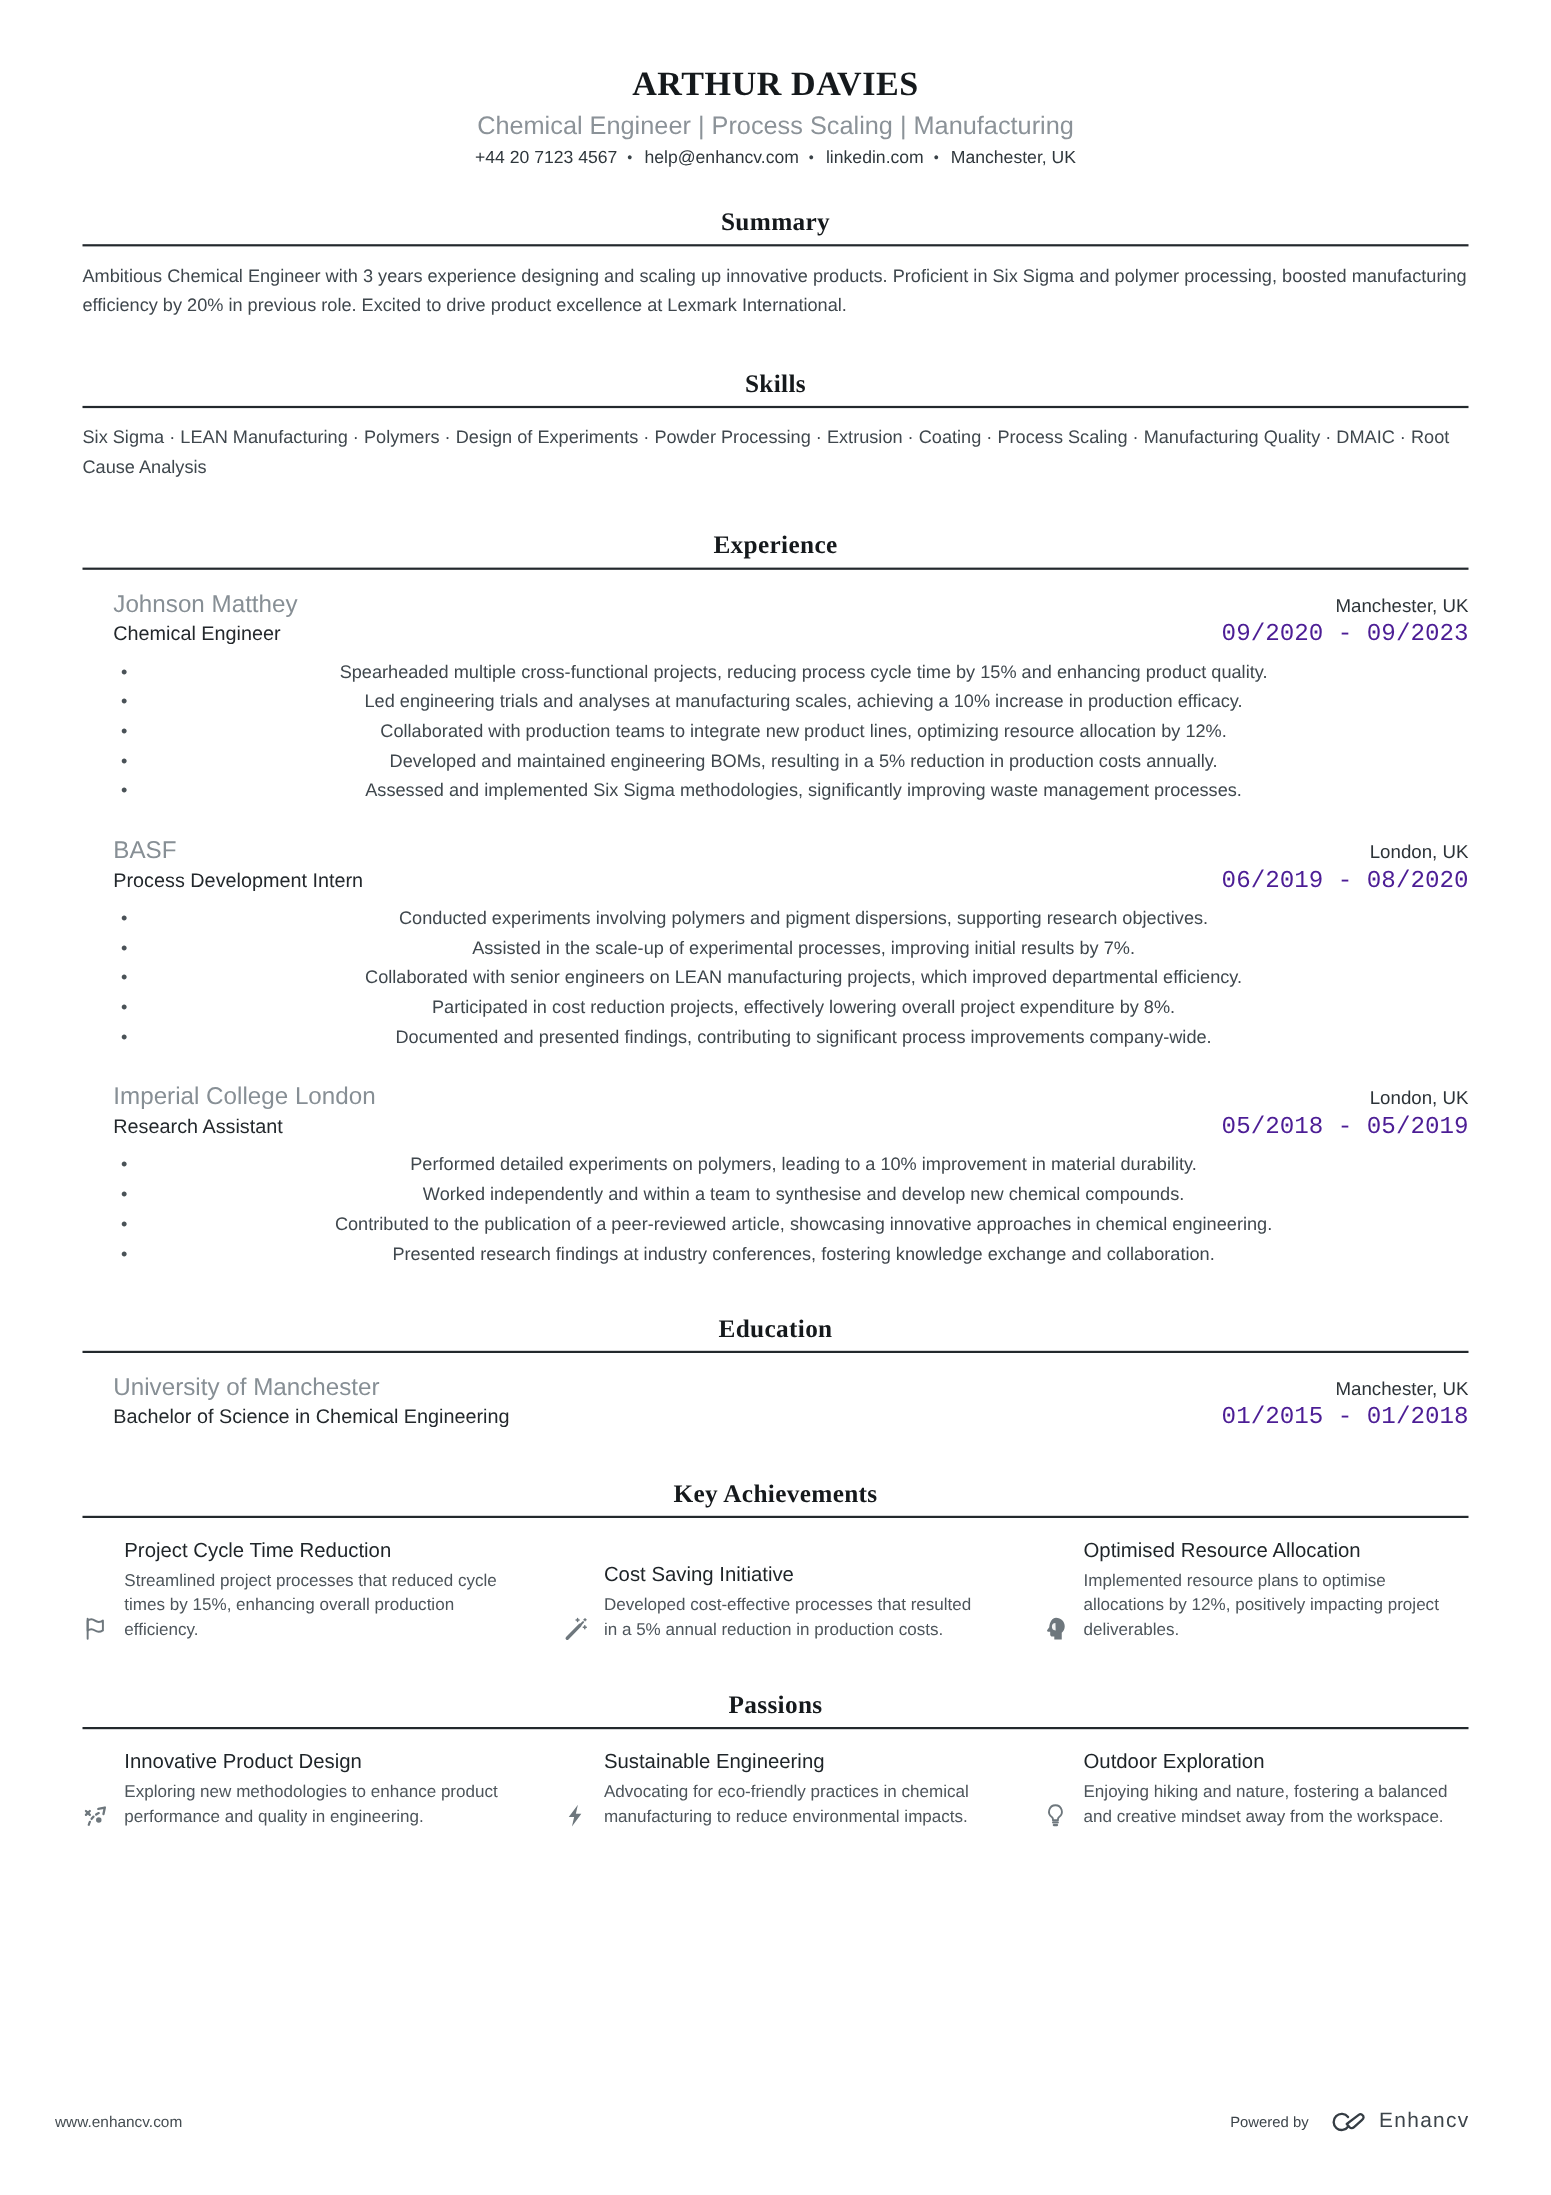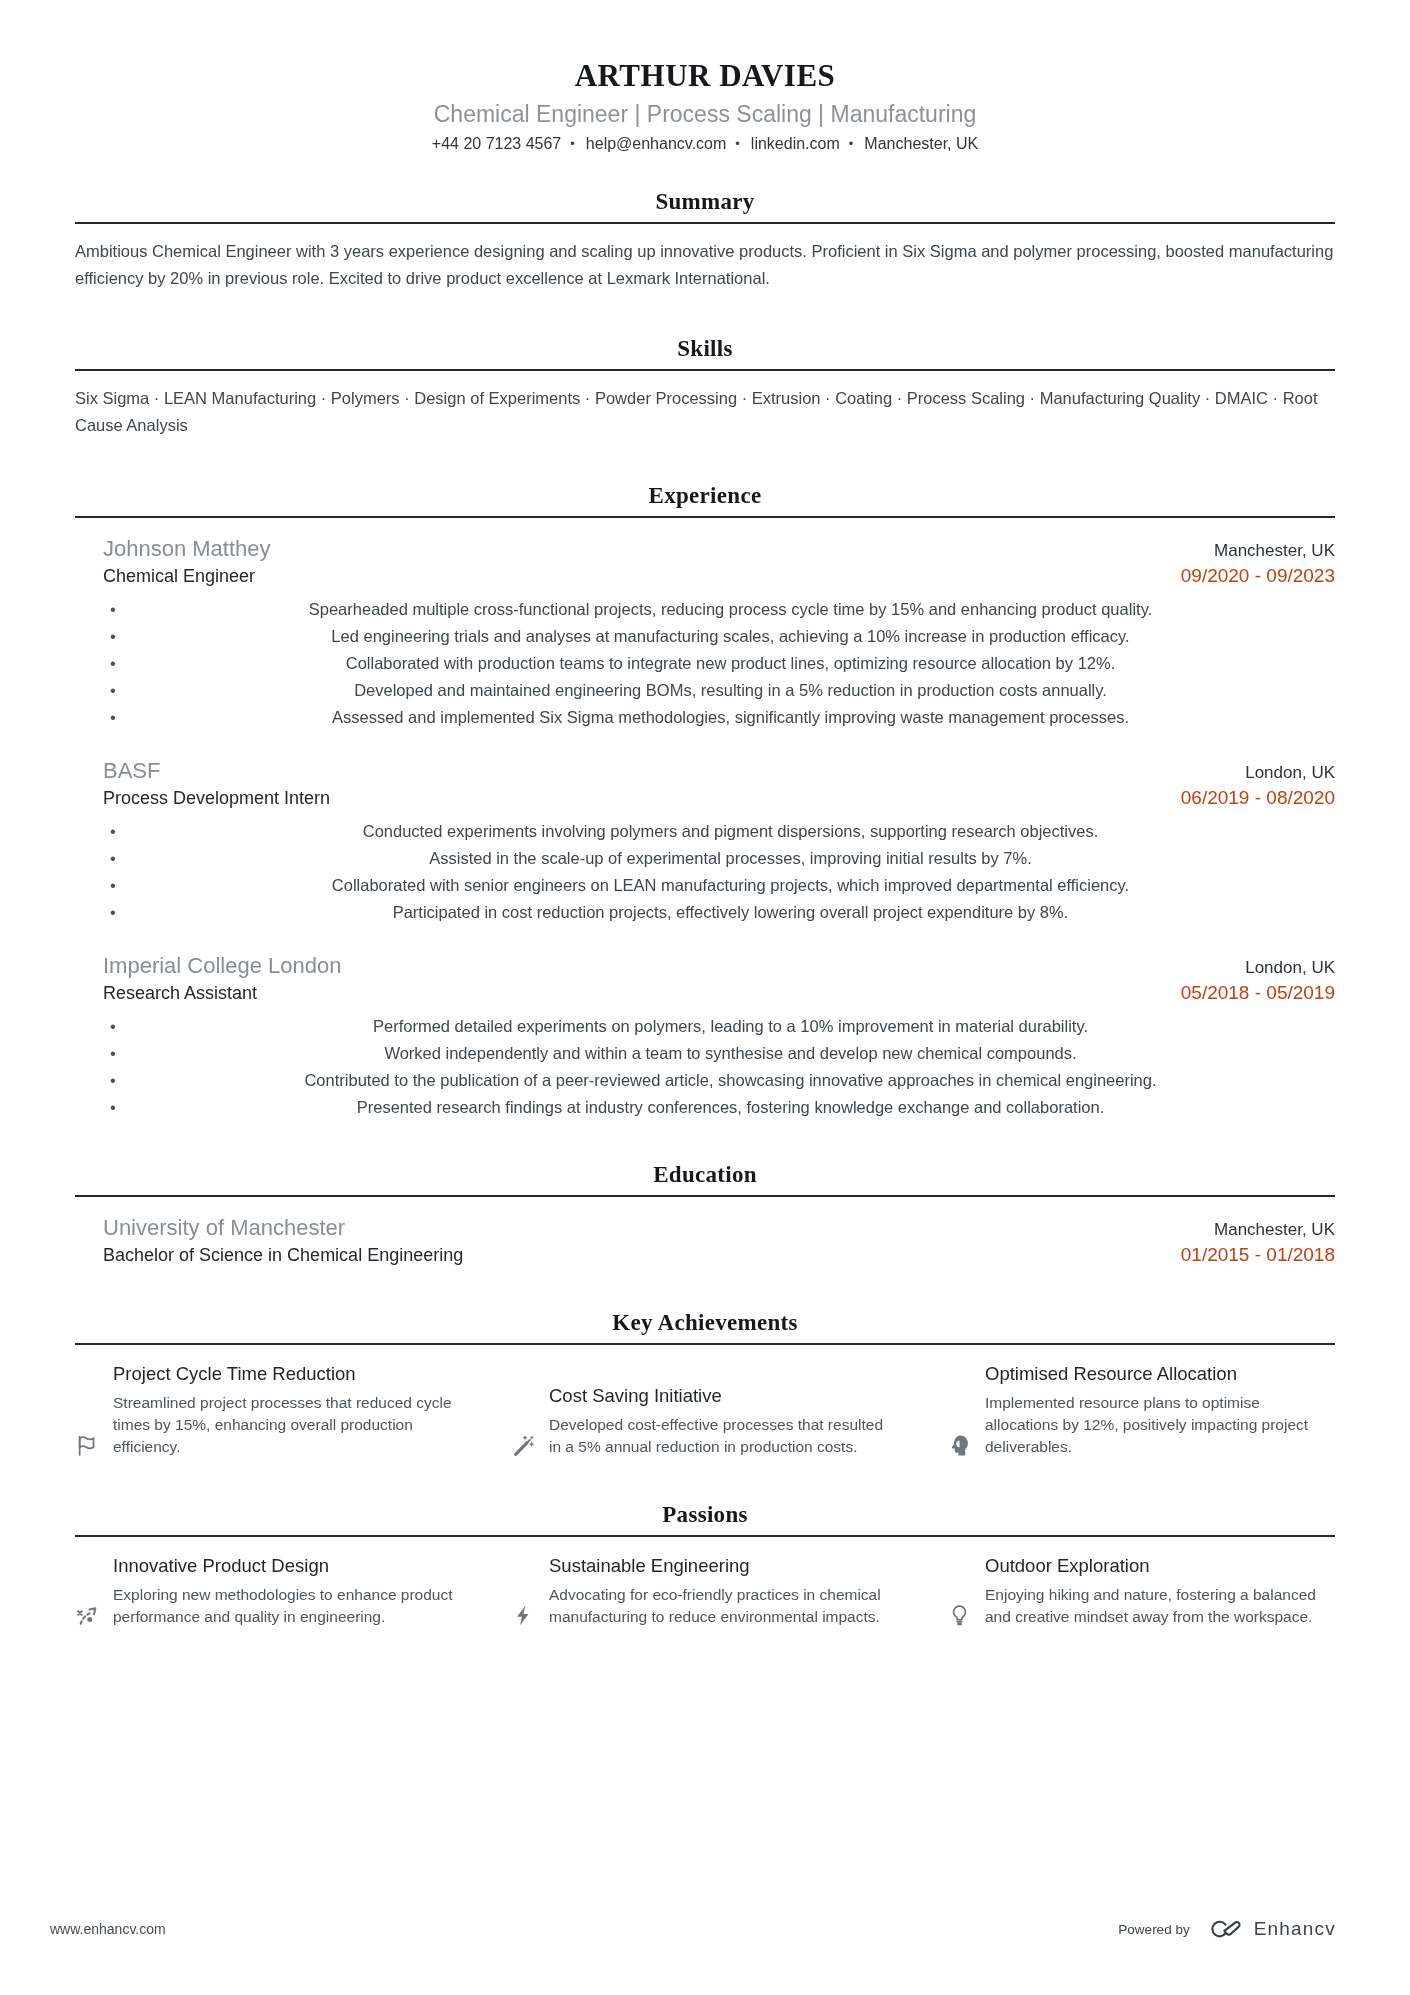--- a/index.html
+++ b/index.html
@@ -33,21 +33,21 @@
 
   .para { margin-top:14px; font-size:16.5px; line-height:27px; color:#3f474d; }
 
   
   .entry { margin-top:18px;margin-left:28px; }
   .entry + .entry { margin-top:30px; }
   .row { display:flex; justify-content:space-between; align-items:baseline; }
   .company { font-size:22px; font-weight:400; color:#878f95; }
   .loc { font-size:17px; color:#2c3338; }
   .role { font-size:18px; color:#23282c; margin-top:4px; }
-  .dates { font-size:19px; color:#c2410c; }
+  .dates { font-size:22px; color:#4c1d95;font-family:Liberation Mono, monospace; }
   ul.bullets { list-style:none; margin-top:11px;text-align:center; }
   ul.bullets li {
     position:relative; padding-left:23px; margin-bottom:5px;
     font-size:16.5px; line-height:22px; color:#3f474d;
   }
   ul.bullets li::before { content:"•"; position:absolute; left:7px; top:0; color:#4a5257; }
 
   
   .cards { display:grid; grid-template-columns:repeat(3, 1fr); column-gap:48px; margin-top:18px; }
   .card { display:flex; align-items:flex-end; gap:13px; }
@@ -122,20 +122,21 @@
         </div>
         <div class="row">
           <span class="role">Process Development Intern</span>
           <span class="dates">06/2019 - 08/2020</span>
         </div>
         <ul class="bullets">
           <li>Conducted experiments involving polymers and pigment dispersions, supporting research objectives.</li>
           <li>Assisted in the scale-up of experimental processes, improving initial results by 7%.</li>
           <li>Collaborated with senior engineers on LEAN manufacturing projects, which improved departmental efficiency.</li>
           <li>Participated in cost reduction projects, effectively lowering overall project expenditure by 8%.</li>
+          <li>Documented and presented findings, contributing to significant process improvements company-wide.</li>
         </ul>
       </div>
 
       <div class="entry">
         <div class="row">
           <span class="company">Imperial College London</span>
           <span class="loc">London, UK</span>
         </div>
         <div class="row">
           <span class="role">Research Assistant</span>

